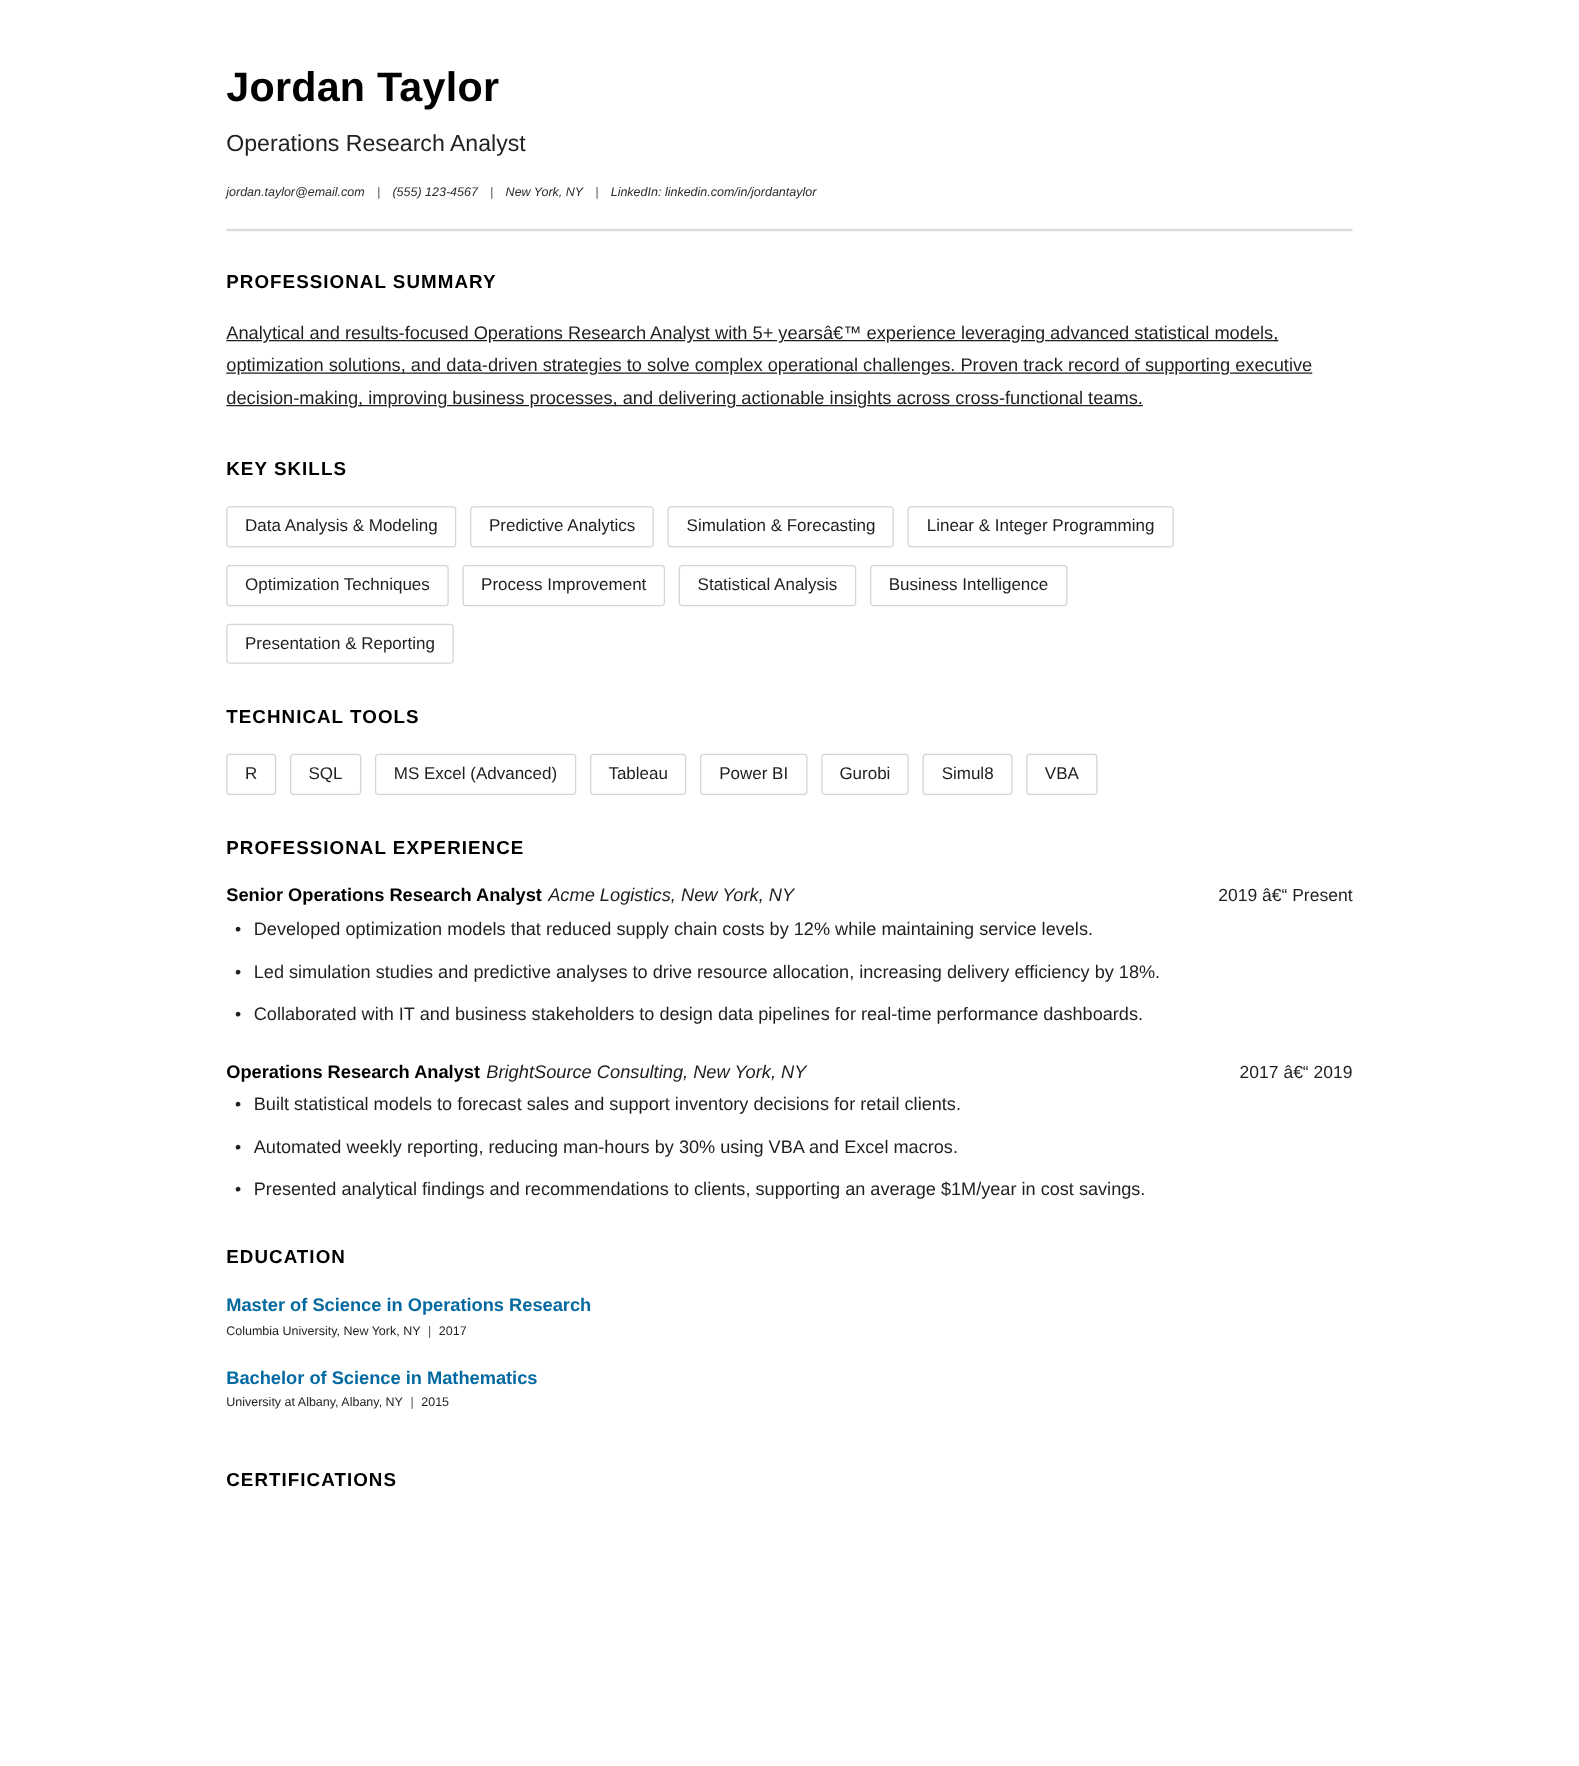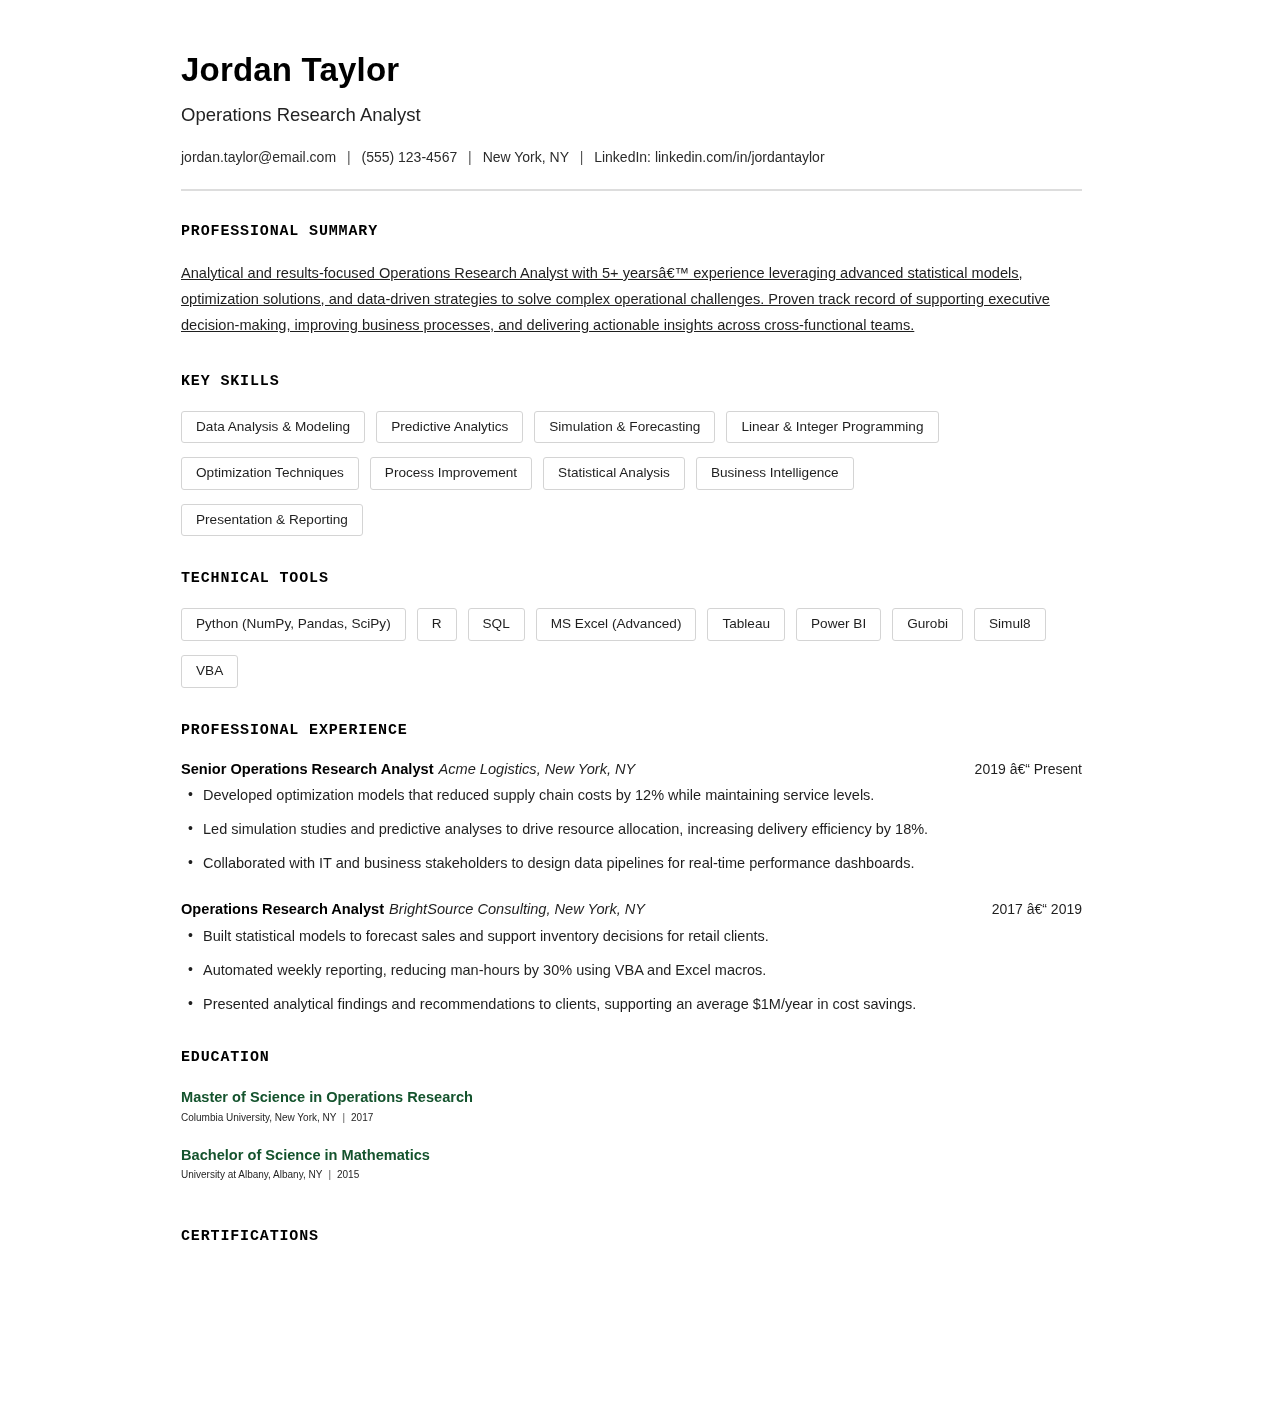--- a/index.html
+++ b/index.html
@@ -34,25 +34,26 @@
     line-height: 1.1;
   }
   .headline {
     font-size: 18.5px;
     font-weight: normal;
     color: #222222;
     margin: 0 0 22px 0;
     line-height: 1.2;
   }
   .contact-line {
-    font-size: 14px;
+    font-size: 10px;
     color: #2b2b2b;
     margin: 0 0 22px 0;
     line-height: 1.3;
     white-space: nowrap;
+    font-style: italic;
   }
   .contact-sep {
     display: inline-block;
     padding: 0 7px;
     color: #555555;
   }
   .rule {
     border: 0;
     border-top: 2px solid #dddddd;
     margin: 0 0 32px 0;
@@ -62,21 +63,20 @@
   
   .section { margin: 0 0 34px 0; }
   .section-title {
     font-size: 15px;
     font-weight: bold;
     letter-spacing: 0.85px;
     color: #000000;
     text-transform: uppercase;
     margin: 0 0 20px 0;
     line-height: 1.2;
-    font-family: Liberation Mono, monospace;
   }
   .summary-text {
     font-size: 14.6px;
     line-height: 1.78;
     color: #1f1f1f;
     margin: 0;
     max-width: 880px;
     text-align: left;
     text-decoration: underline;
   }
@@ -155,21 +155,21 @@
     font-size: 14px;
     color: #1f1f1f;
   }
 
   
   .edu-block { margin: 0 0 20px 0; }
   .edu-block:last-child { margin-bottom: 0; }
   .edu-degree {
     font-size: 14.6px;
     font-weight: bold;
-    color: #14532d;
+    color: #0369a1;
     line-height: 1.4;
     margin: 0 0 3px 0;
   }
   .edu-detail {
     font-size: 10px;
     color: #1f1f1f;
     line-height: 1.4;
     margin: 0;
   }
   .edu-sep {
@@ -220,21 +220,20 @@
           <span class="chip">Process Improvement</span>
           <span class="chip">Statistical Analysis</span>
           <span class="chip">Business Intelligence</span>
           <span class="chip">Presentation &amp; Reporting</span>
         </div>
     </section>
 
     <section class="section">
       <h2 class="section-title">TECHNICAL TOOLS</h2>
       <div class="chip-row chips-tools" id="tools-list">
-          <span class="chip">Python (NumPy, Pandas, SciPy)</span>
           <span class="chip">R</span>
           <span class="chip">SQL</span>
           <span class="chip">MS Excel (Advanced)</span>
           <span class="chip">Tableau</span>
           <span class="chip">Power BI</span>
           <span class="chip">Gurobi</span>
           <span class="chip">Simul8</span>
           <span class="chip">VBA</span>
         </div>
     </section>

